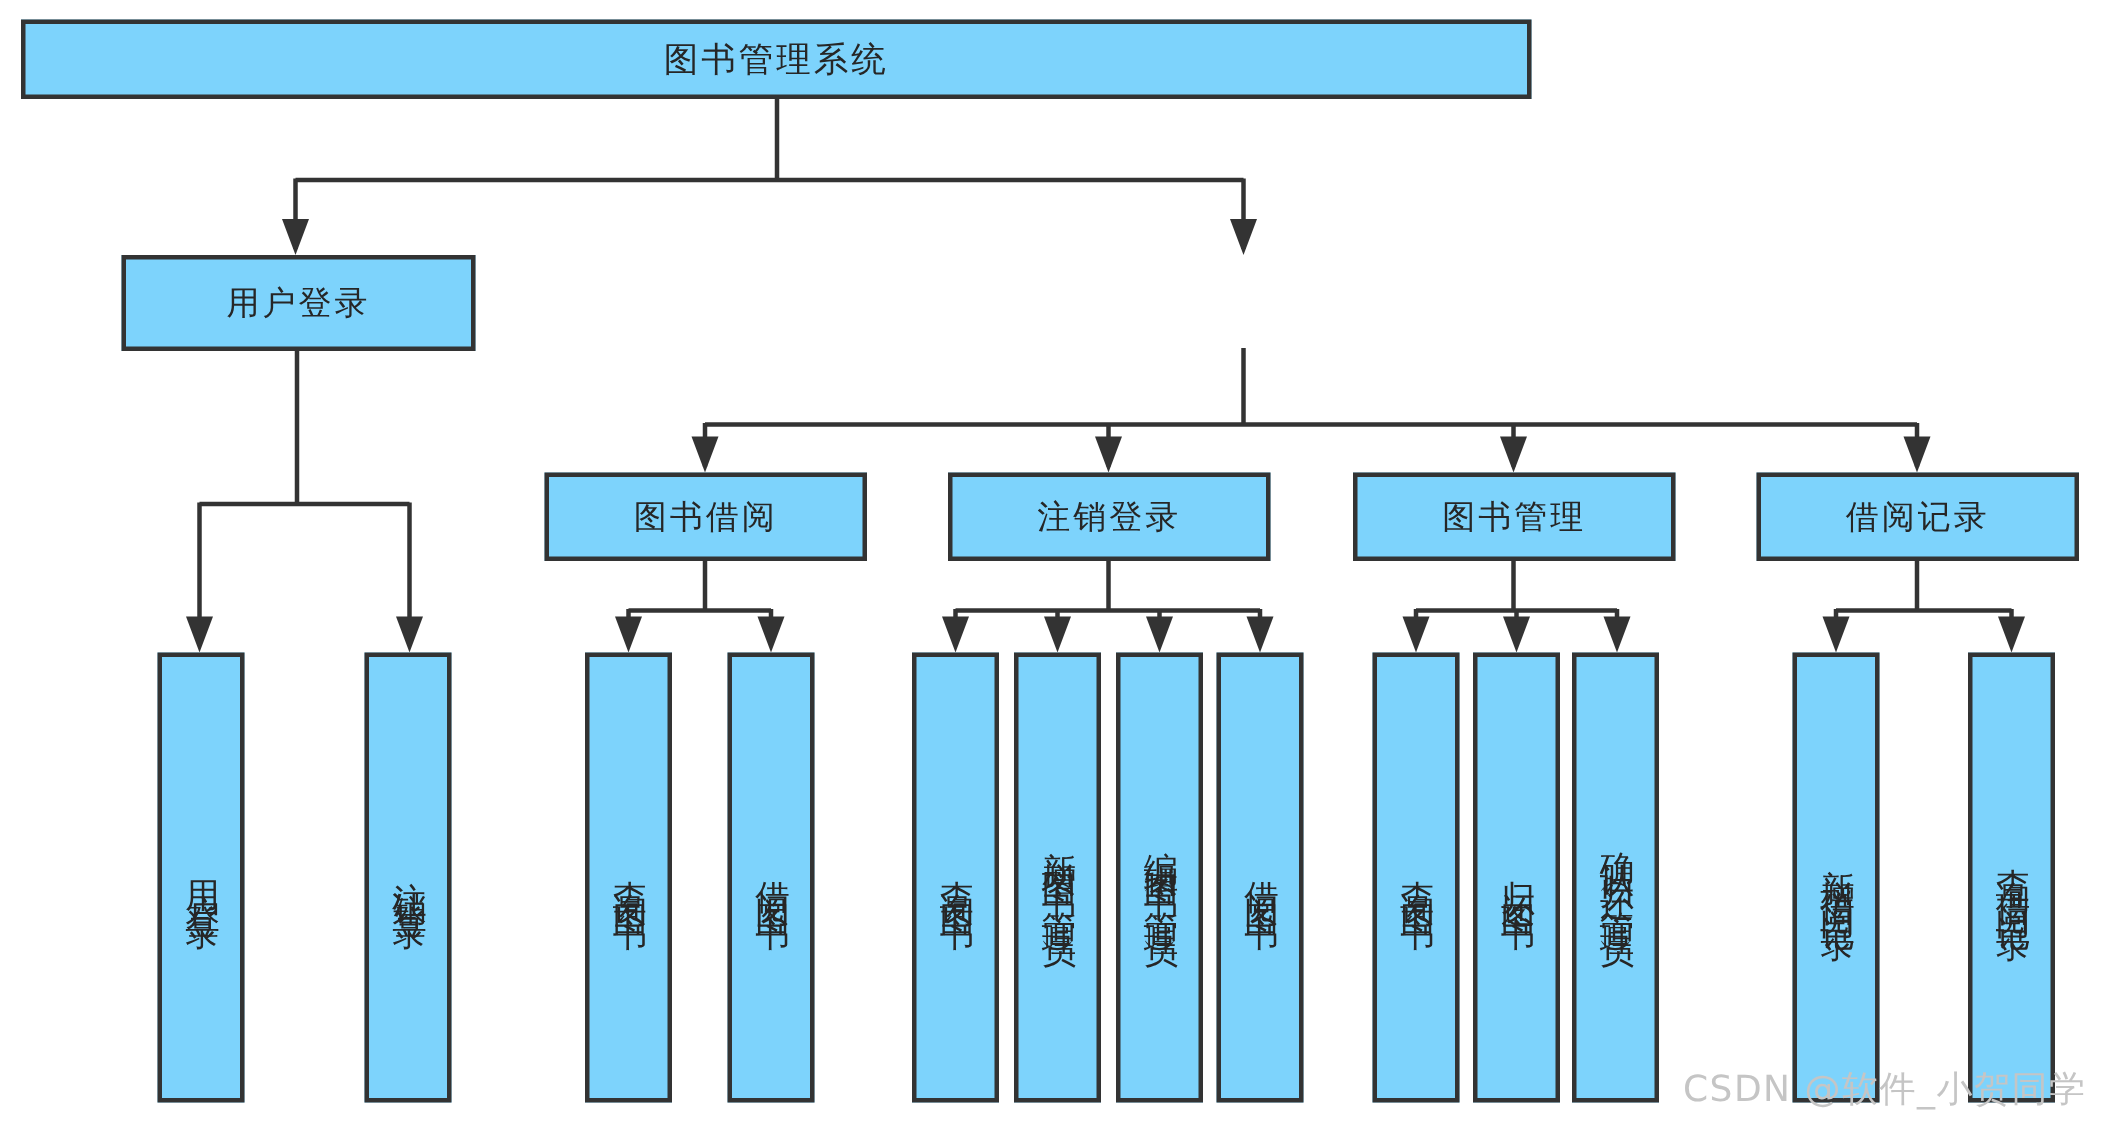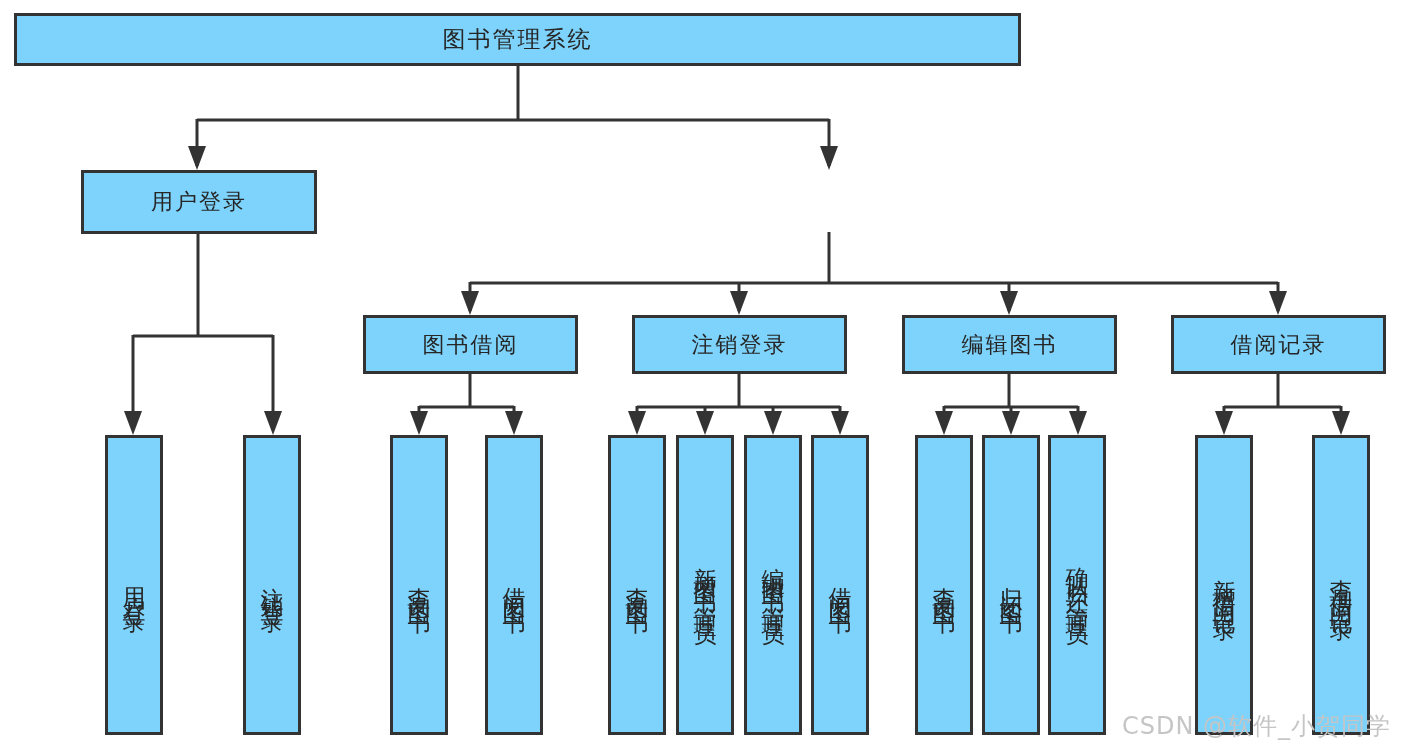--- a/index.html
+++ b/index.html
@@ -127,21 +127,21 @@
     <span>用户登录</span>
   </div>
 
   <div class="box h" style="left:363px;top:315px;width:215px;height:59px">
     <span>图书借阅</span>
   </div>
   <div class="box h" style="left:632px;top:315px;width:215px;height:59px">
     <span>注销登录</span>
   </div>
   <div class="box h" style="left:902px;top:315px;width:215px;height:59px">
-    <span>编辑图书</span>
+    <span>图书管理</span>
   </div>
   <div class="box h" style="left:1171px;top:315px;width:215px;height:59px">
     <span>借阅记录</span>
   </div>
 
   <div class="box v" style="left:105px;top:435px;width:58px;height:300px">
     <span>用户登录</span>
   </div>
   <div class="box v" style="left:243px;top:435px;width:58px;height:300px">
     <span>注销登录</span>

